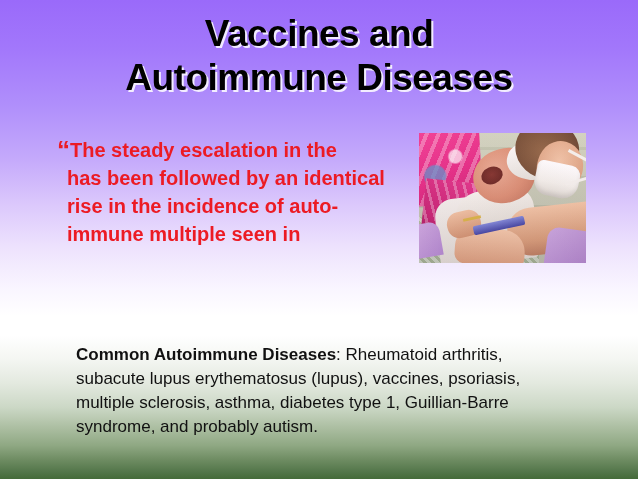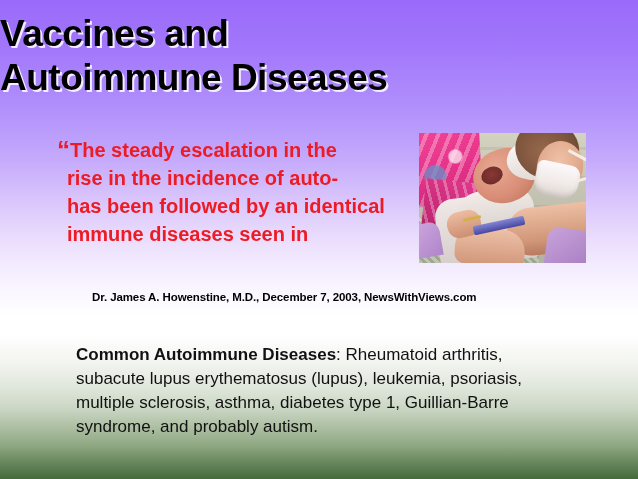--- a/index.html
+++ b/index.html
@@ -33,20 +33,21 @@
         #53764a 98.5%,
         #446b39 100%);
   }
 
   
   .title-block {
     position: absolute;
     left: 0;
     top: 12px;
     width: 638px;
+    text-align: center;
     color: #000000;
     font-size: 37px;
     font-weight: bold;
     line-height: 44px;
     letter-spacing: -0.5px;
     text-shadow: 2px 2px 0 rgba(255,255,255,0.85);
     white-space: pre-line;
   }
 
   
@@ -273,30 +274,29 @@
 <body>
 
 <div id="slide">
 
   <div class="title-block">Vaccines and
 Autoimmune Diseases</div>
 
   <div class="quote-block">
     <span class="quote-lines">
       <span class="qline first"><span class="quote-mark-open">“</span><span>The steady escalation in the</span></span>
+      <span class="qline rest">has been followed by an identical</span>
       <span class="qline rest">rise in the incidence of auto-</span>
-      <span class="qline rest">has been followed by an identical</span>
-      <span class="qline rest">immune diseases seen in</span>
+      <span class="qline rest">immune multiple seen in</span>
     </span>
   </div>
 
-  <div class="attribution">Dr. James A. Howenstine, M.D., December 7, 2003, NewsWithViews.com</div>
 
   <div class="body-block">
-    <span class="body-lead">Common Autoimmune Diseases</span><span>: Rheumatoid arthritis, subacute lupus erythematosus (lupus), leukemia, psoriasis, multiple sclerosis, asthma, diabetes type 1, Guillian-Barre syndrome, and probably autism.</span>
+    <span class="body-lead">Common Autoimmune Diseases</span><span>: Rheumatoid arthritis, subacute lupus erythematosus (lupus), vaccines, psoriasis, multiple sclerosis, asthma, diabetes type 1, Guillian-Barre syndrome, and probably autism.</span>
   </div>
 
   <div class="photo">
     <div class="ph-layer ph-wall"></div>
     <div class="ph-layer ph-floor"></div>
     <div class="ph-layer ph-pink"></div>
     <div class="ph-layer ph-pink2"></div>
     <div class="ph-layer ph-blanket"></div>
     <div class="ph-layer ph-body"></div>
     <div class="ph-layer ph-babyhead"></div>

